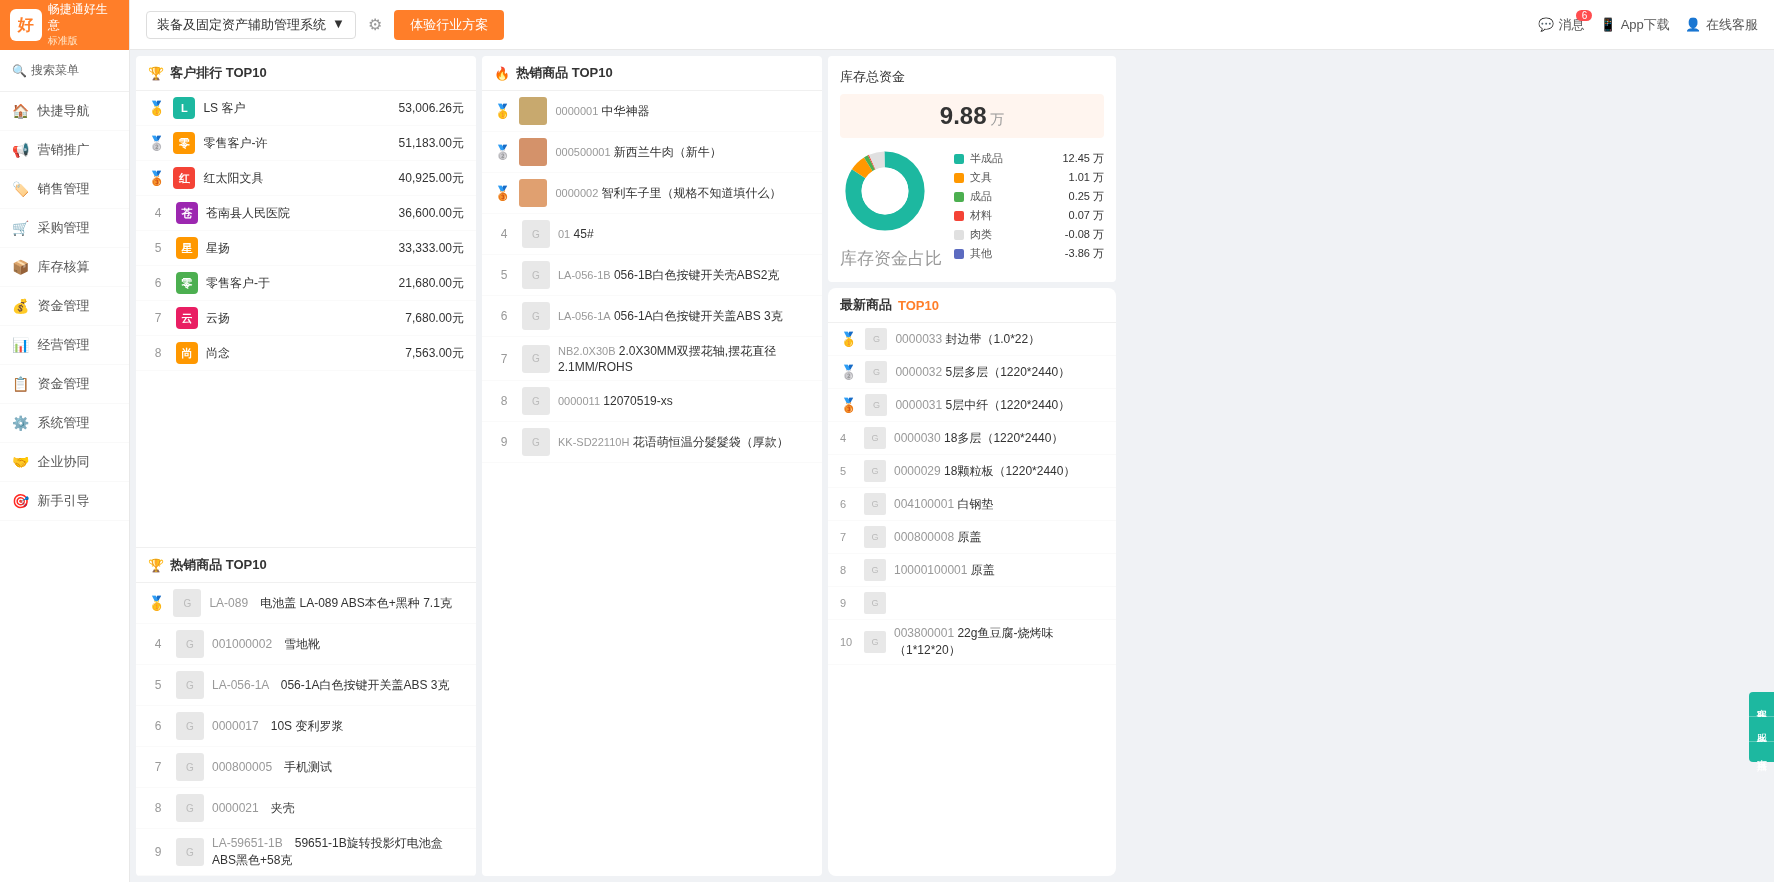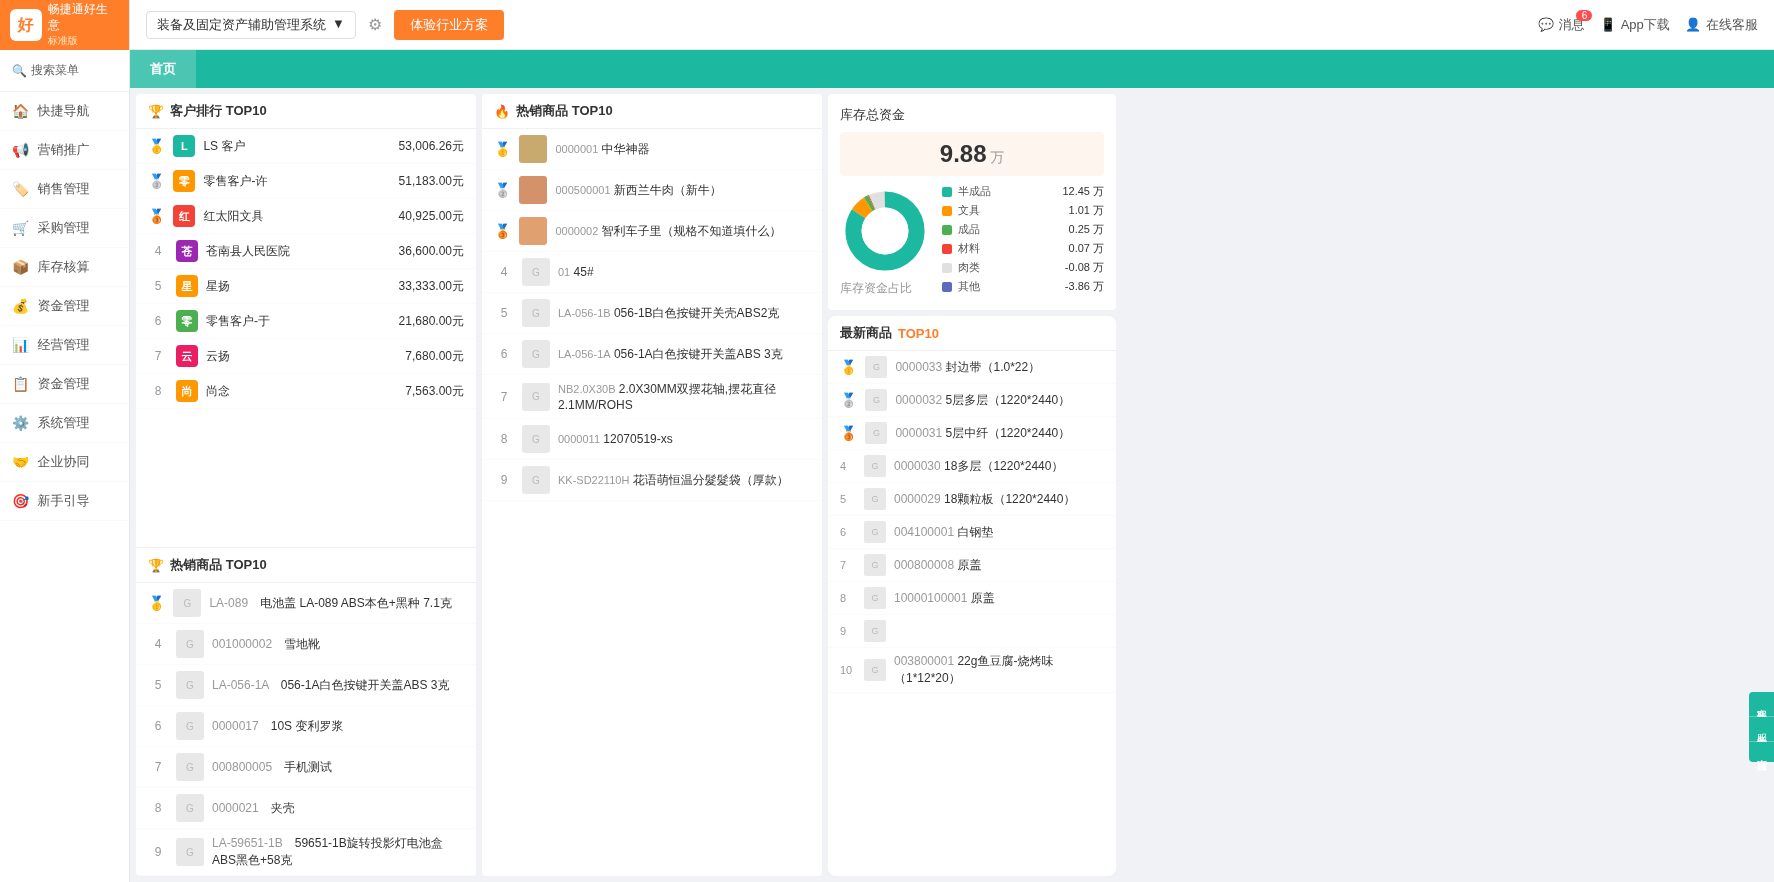--- a/index.html
+++ b/index.html
@@ -200,21 +200,21 @@
     .legend-list { flex: 1; }
     .legend-item {
       display: flex; align-items: center; gap: 6px;
       margin-bottom: 4px; font-size: 11px; color: #555;
     }
     .legend-dot { width: 10px; height: 10px; border-radius: 2px; flex-shrink: 0; }
     .legend-name { flex: 1; }
     .legend-value { color: #333; font-weight: 500; }
 
     .chart-label {
-      font-size: 12px; color: #999; text-align: left; margin-top: 4px;
+      font-size: 17px; color: #999; text-align: right; margin-top: 11px;
     }
 
     .new-products-section {
       background: #fff;
       margin: 0 6px 6px;
       border-radius: 8px;
       flex: 1;
     }
     .new-products-header {
       padding: 8px 12px;
@@ -345,23 +345,20 @@
         <span>📱</span>
         <span>App下载</span>
       </div>
       <div class="topbar-right-item">
         <span>👤</span>
         <span>在线客服</span>
       </div>
     </div>
   </div>
 
-  <div class="nav-tabs">
-    <div class="nav-tab active">首页</div>
-  </div>
 
   <div class="content">
 
     <div style="width:340px; flex-shrink:0; background:#fff; margin:6px; border-radius:4px; overflow:hidden; display:flex; flex-direction:column;">
       <div class="section-header">
         <span>🏆</span>
         <span>客户排行 TOP10</span>
       </div>
       <div style="overflow-y:auto; flex:1;">
 

